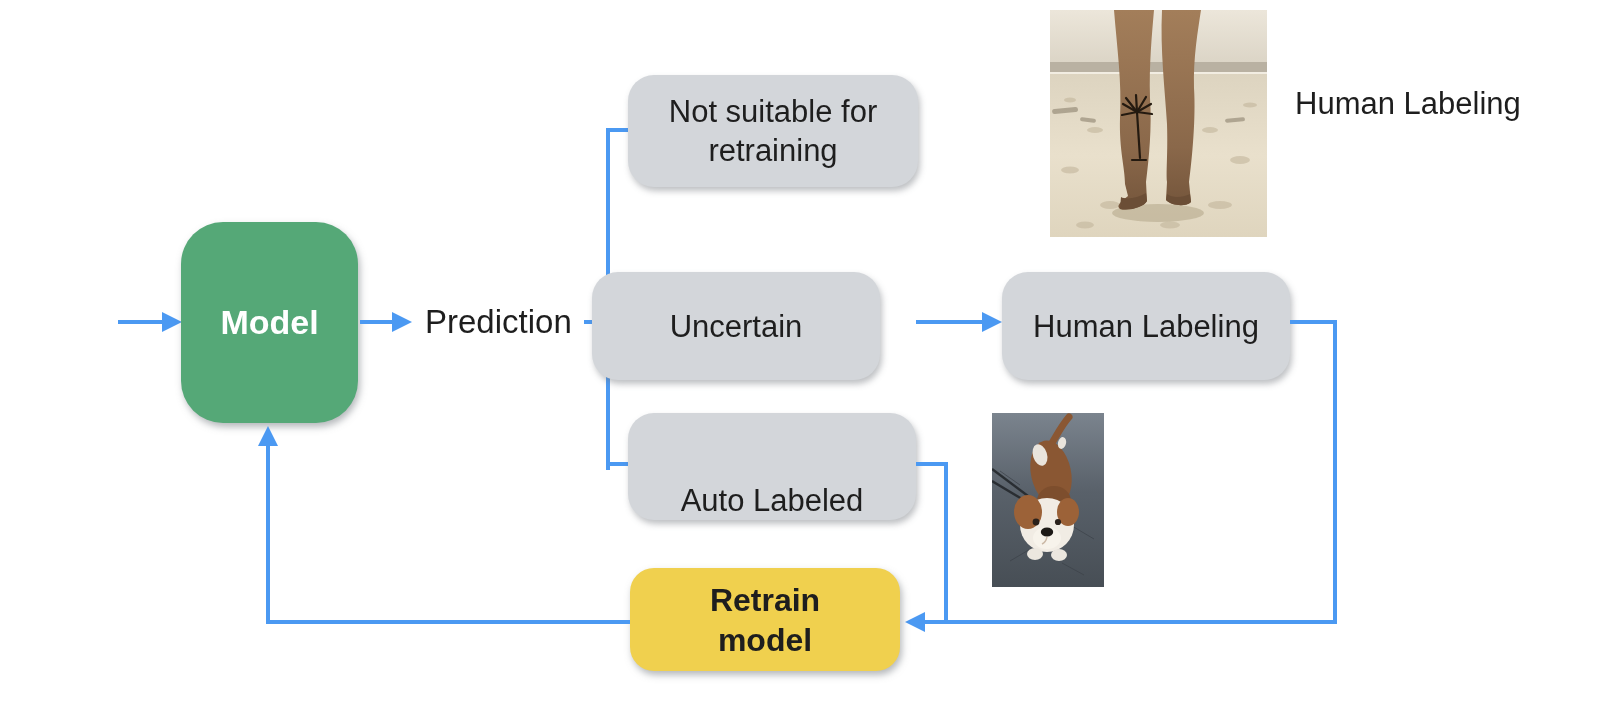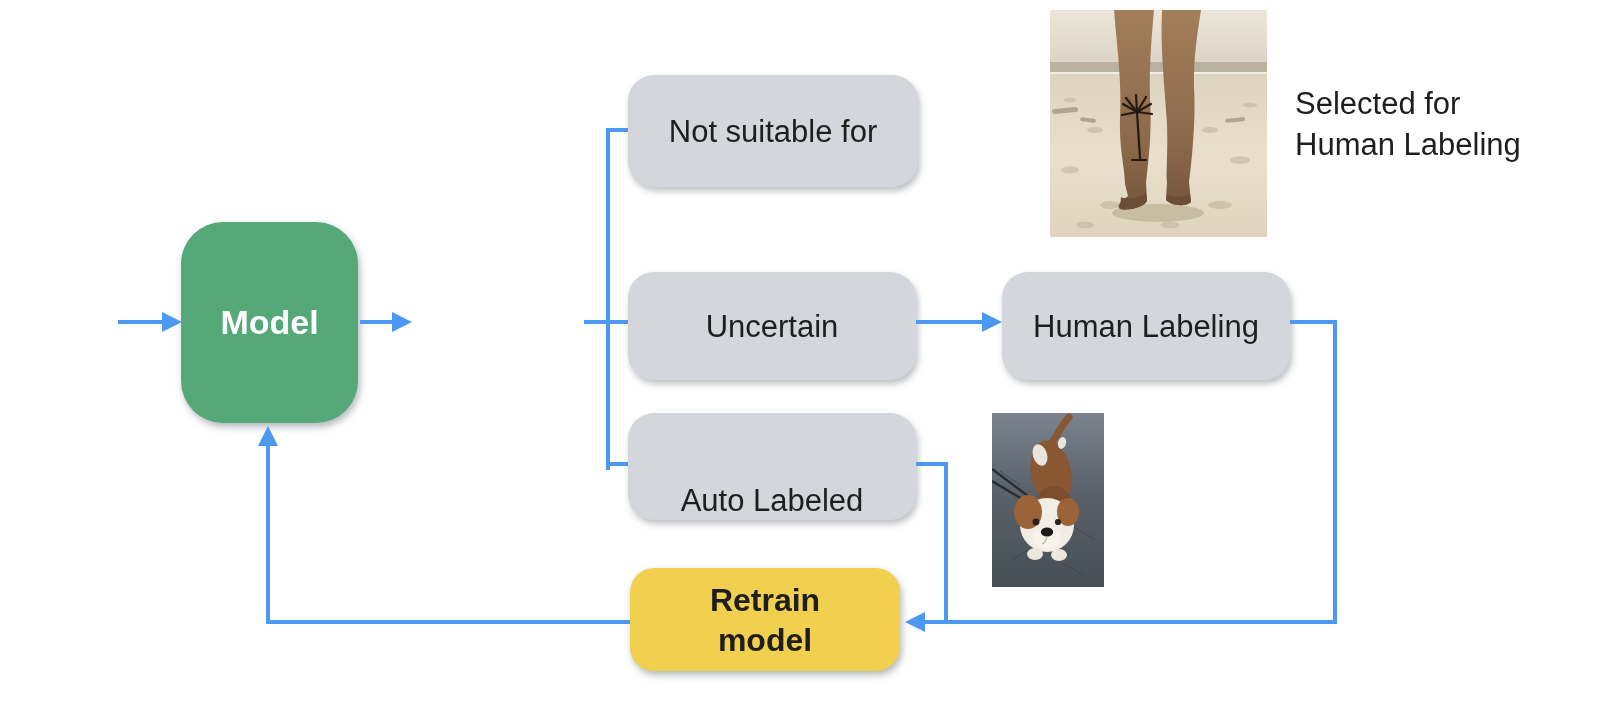--- a/index.html
+++ b/index.html
@@ -14,21 +14,21 @@
   .stage{position:relative;width:1600px;height:702px;background:#ffffff;overflow:hidden;}
 
   
   .node{position:absolute;display:flex;flex-direction:column;align-items:center;justify-content:center;
         text-align:center;border-radius:26px;background:var(--node-gray);
         box-shadow:2px 4px 6px rgba(110,115,122,.45);font-size:31px;line-height:39px;}
   .node-model{left:181px;top:222px;width:177px;height:201px;border-radius:42px;
         background:var(--model-green);color:#ffffff;font-weight:bold;font-size:34px;
         box-shadow:2px 4px 7px rgba(110,115,122,.5);}
   .node-not-suitable{left:628px;top:75px;width:290px;height:112px;}
-  .node-uncertain{left:628px;top:272px;width:288px;height:108px;}
+  .node-uncertain{left:592px;top:272px;width:288px;height:108px;}
   .node-auto-labeled{left:628px;top:413px;width:288px;height:107px;justify-content:flex-end;}
   .node-human-labeling{left:1002px;top:272px;width:288px;height:108px;}
   .node-retrain{left:630px;top:568px;width:270px;height:103px;border-radius:24px;
         background:var(--retrain-yellow);font-weight:bold;font-size:32px;line-height:40px;
         box-shadow:2px 4px 7px rgba(110,115,122,.5);justify-content:center;}
 
   
   .flabel{position:absolute;font-size:32px;line-height:38px;}
   .label-api{left:2px;top:286px;width:108px;text-align:center;}
   .label-prediction{left:425px;top:303px;font-size:33px;}
@@ -63,30 +63,32 @@
 
   <div class="node node-model">
     <span>Model</span>
   </div>
 
   <div>
     <div class="hline" style="left:360px;top:320px;width:34px;"></div>
     <div class="ah ah-right" style="left:392px;top:312px;"></div>
   </div>
 
+  <div class="flabel label-prediction">Prediction</div>
 
   <div>
     <div class="hline" style="left:584px;top:320px;width:46px;"></div>
     <div class="vline" style="left:606px;top:128px;height:342px;"></div>
     <div class="hline" style="left:606px;top:128px;width:24px;"></div>
     <div class="hline" style="left:606px;top:462px;width:24px;"></div>
   </div>
 
   <div class="node node-not-suitable">
     <span>Not suitable for</span>
+    <span>retraining</span>
   </div>
 
   <div class="node node-uncertain">
     <span>Uncertain</span>
   </div>
 
   <div class="node node-auto-labeled">
     <span>Auto Labeled</span>
   </div>
 
@@ -175,21 +177,20 @@
       <line x1="87" y1="102" x2="76" y2="88"></line>
       <line x1="87" y1="102" x2="86" y2="85"></line>
       <line x1="87" y1="102" x2="96" y2="87"></line>
       <line x1="87" y1="102" x2="101" y2="94"></line>
       <line x1="87" y1="102" x2="102" y2="104"></line>
       <line x1="87" y1="102" x2="72" y2="105"></line>
     </g>
   </svg>
 
   <div class="caption caption-selected">
-    <div>Selected for</div>
     <div>Human Labeling</div>
   </div>
 
   <svg class="photo photo-dog" viewBox="0 0 112 174" role="img" aria-label="Photo of a brown and white puppy looking up from a dark floor">
     <defs>
       <linearGradient id="floorG" x1="0" y1="0" x2="0" y2="1">
         <stop offset="0" stop-color="#7b848e"></stop>
           <stop offset="0.45" stop-color="#59616a"></stop>
           <stop offset="1" stop-color="#474e55"></stop>
       </linearGradient>

